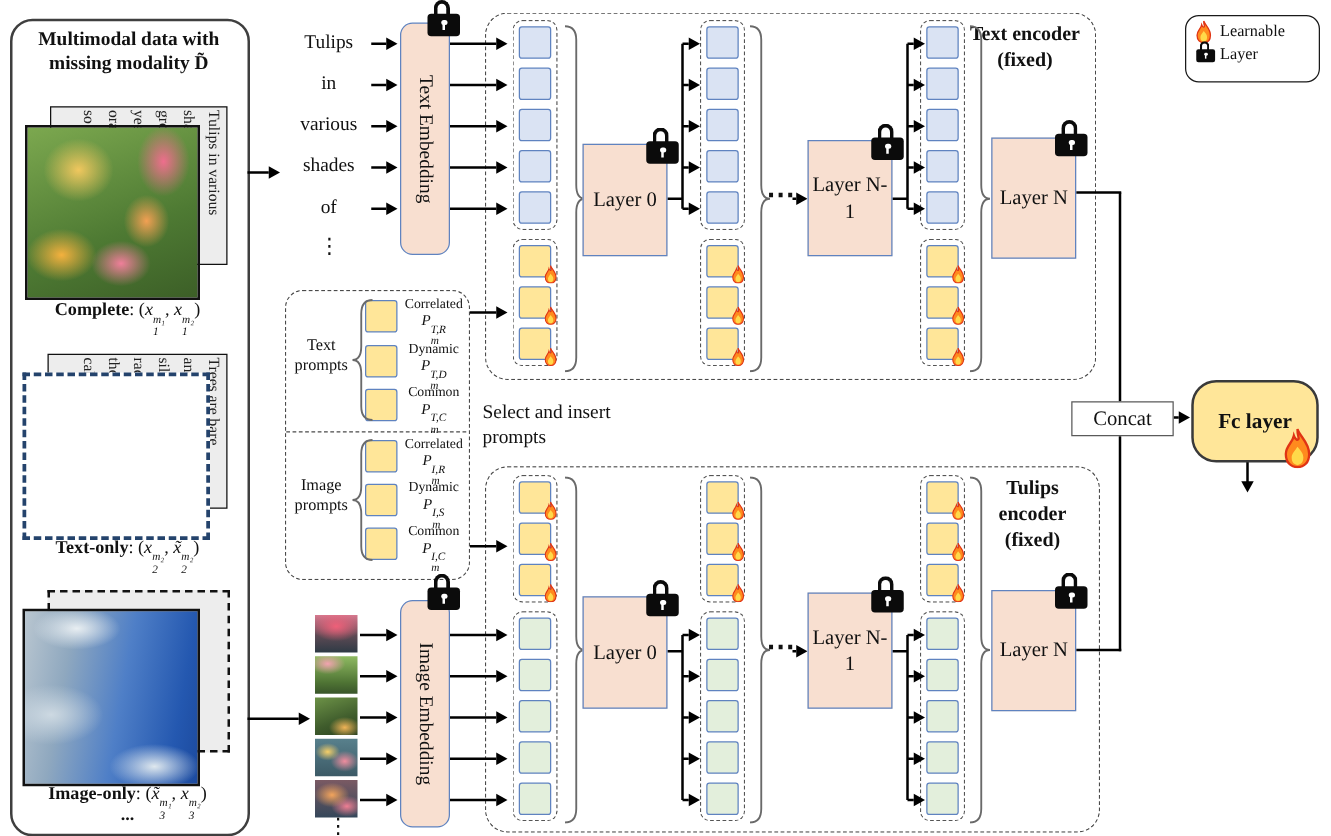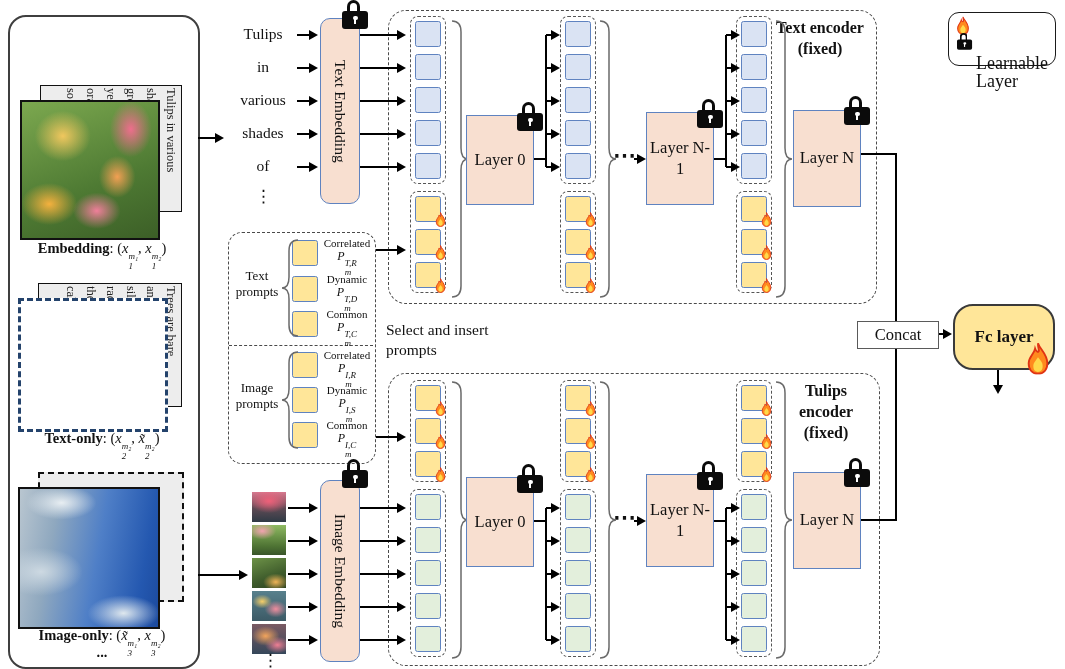--- a/index.html
+++ b/index.html
@@ -83,50 +83,51 @@
   
   .concat{position:absolute;left:857px;top:321px;width:80px;height:26px;background:#fff;
           border:1.6px solid #5a5a5a;display:flex;align-items:center;justify-content:center;font-size:16.5px;}
   .fc{position:absolute;left:953px;top:304px;width:98px;height:62px;background:#ffe699;
       border:2.2px solid #3a3a3a;border-radius:20px;display:flex;align-items:center;justify-content:center;
       text-align:center;font-weight:bold;font-size:17px;line-height:1.25;}
   .fc-flame{position:absolute;left:1024px;top:342px;width:28px;height:33px;}
   .task{position:absolute;left:968px;top:396px;width:64px;text-align:center;font-size:15.5px;line-height:1.45;}
   .legend{position:absolute;left:948px;top:12px;width:106px;height:52px;border:1.7px solid #1a1a1a;
           border-radius:11px;background:#fff;}
-  .legend-label{position:absolute;font-size:18px;margin-top:36px;}
+  .legend-label{position:absolute;font-size:13px;}
   .leg-flame{position:absolute;left:955px;top:16px;width:16px;height:19px;}
 </style>
 </head>
 <body>
 
 <div id="stage">
 
   <svg style="position:absolute;width:0;height:0" aria-hidden="true">
     <defs>
       <symbol id="flame" viewBox="0 0 24 28">
         <path d="M12 1 C 13.5 6, 20 10, 20 18 C 20 24, 16.5 27, 12 27 C 7.5 27, 4 24, 4 18 C 4 12.5, 8.5 10.5, 9.5 5.5 C 10.5 8.5, 12.5 9, 12.8 7.2 C 12.2 4.8, 11.8 3, 12 1 Z" fill="#FF8A1E" stroke="#E03414" stroke-width="1.6"></path>
         <path d="M12 13 C 13.8 15.5, 16 17, 16 20.5 C 16 24, 14.2 25.5, 12 25.5 C 9.8 25.5, 8 24, 8 20.5 C 8 17.5, 10.5 15.5, 12 13 Z" fill="#FFD94A"></path>
       </symbol>
     </defs>
   </svg>
 
   <div class="panel"></div>
+  <div class="panel-title">Multimodal data with missing modality D̃</div>
 
   <div class="tcard" style="left:40px;top:85px;width:140px;height:125px">
     <div class="rotxt">Tulips in various
 shades of yellow
 growing in spring
 years of color
 orange and red
 so bright</div>
   </div>
   <div class="photo photo-tulip" style="left:20px;top:100px;width:136px;height:136px"></div>
   <div class="caption" style="top:240px">
-    <b>Embedding</b><span>: </span><span>(</span><i>x</i><span class="stk">
+    <b>Complete</b><span>: </span><span>(</span><i>x</i><span class="stk">
         <span class="sp">m₁</span>
         <span class="sb">1</span>
       </span><span>, </span><i>x</i><span class="stk">
         <span class="sp">m₂</span>
         <span class="sb">1</span>
       </span><span>)</span>
   </div>
 
   <div class="tcard" style="left:38px;top:283px;width:142px;height:122px">
     <div class="rotxt">Trees are bare

